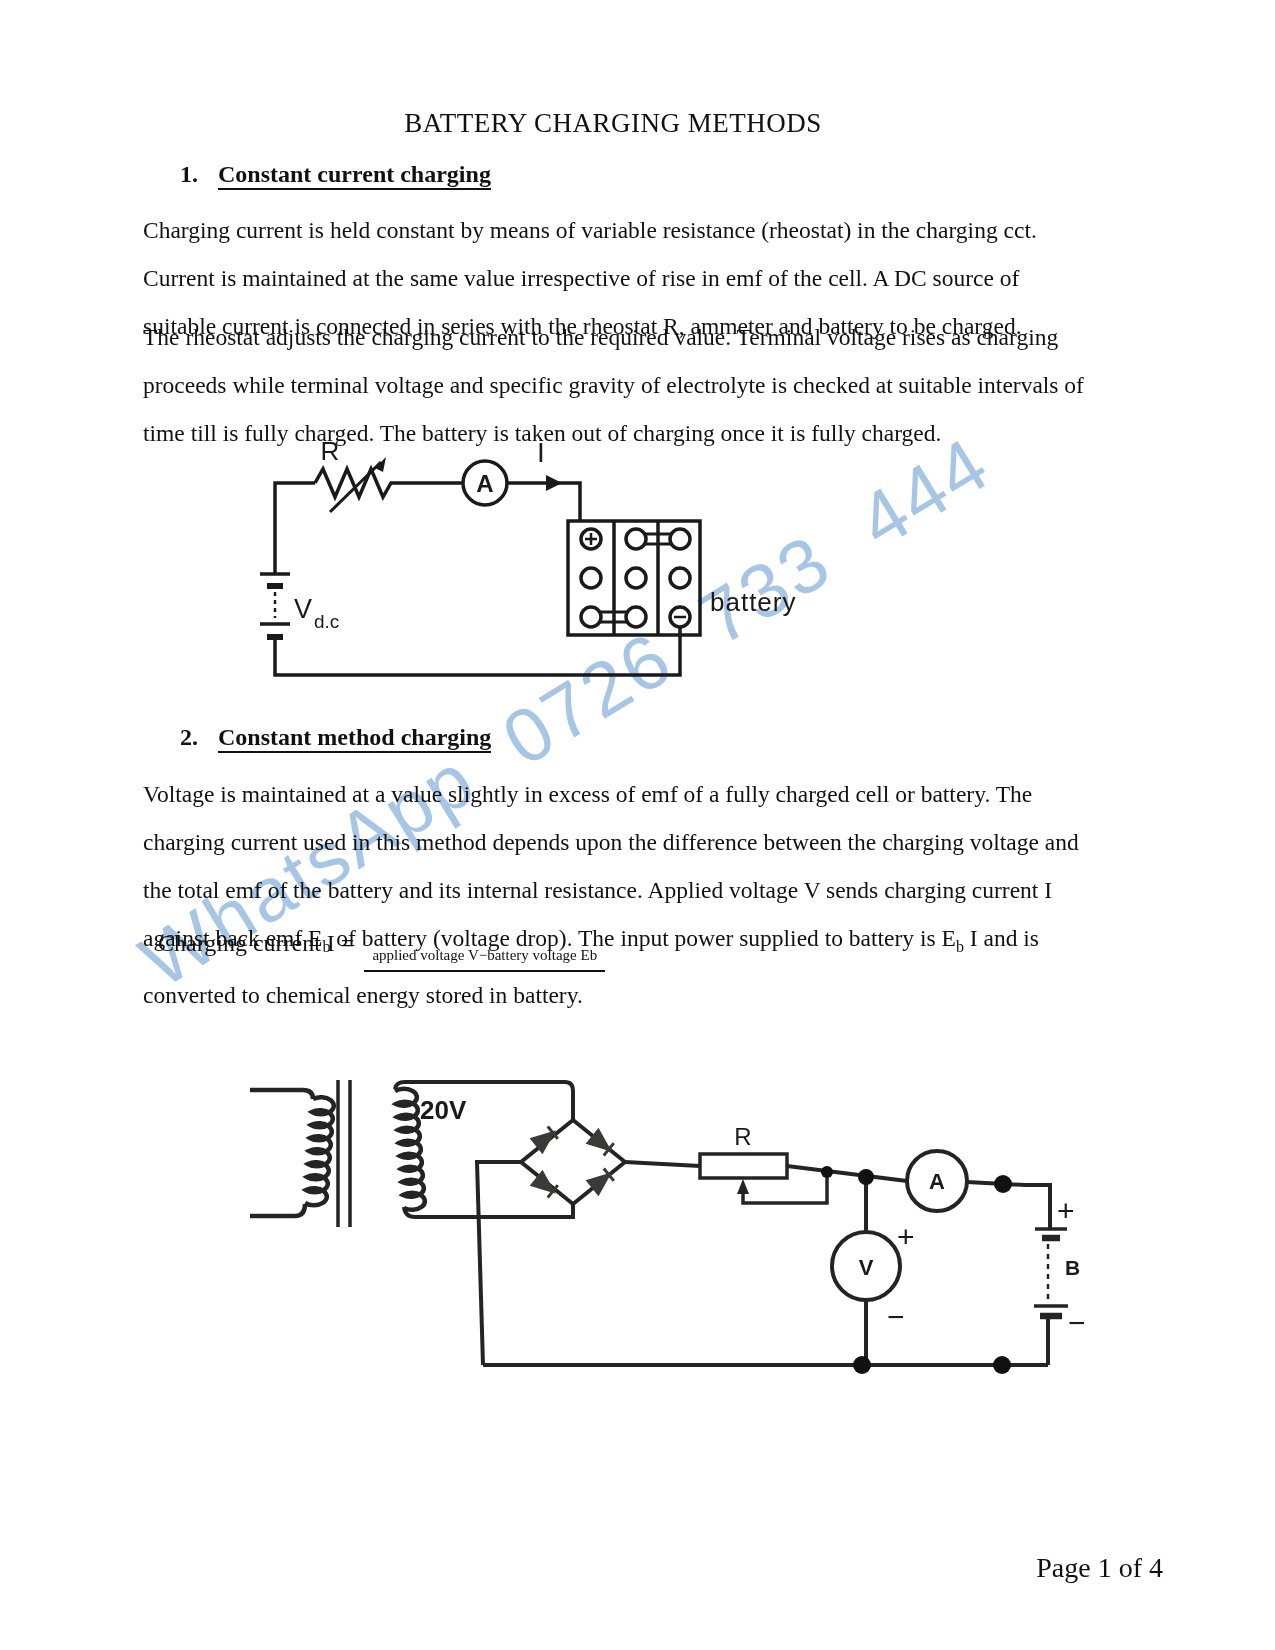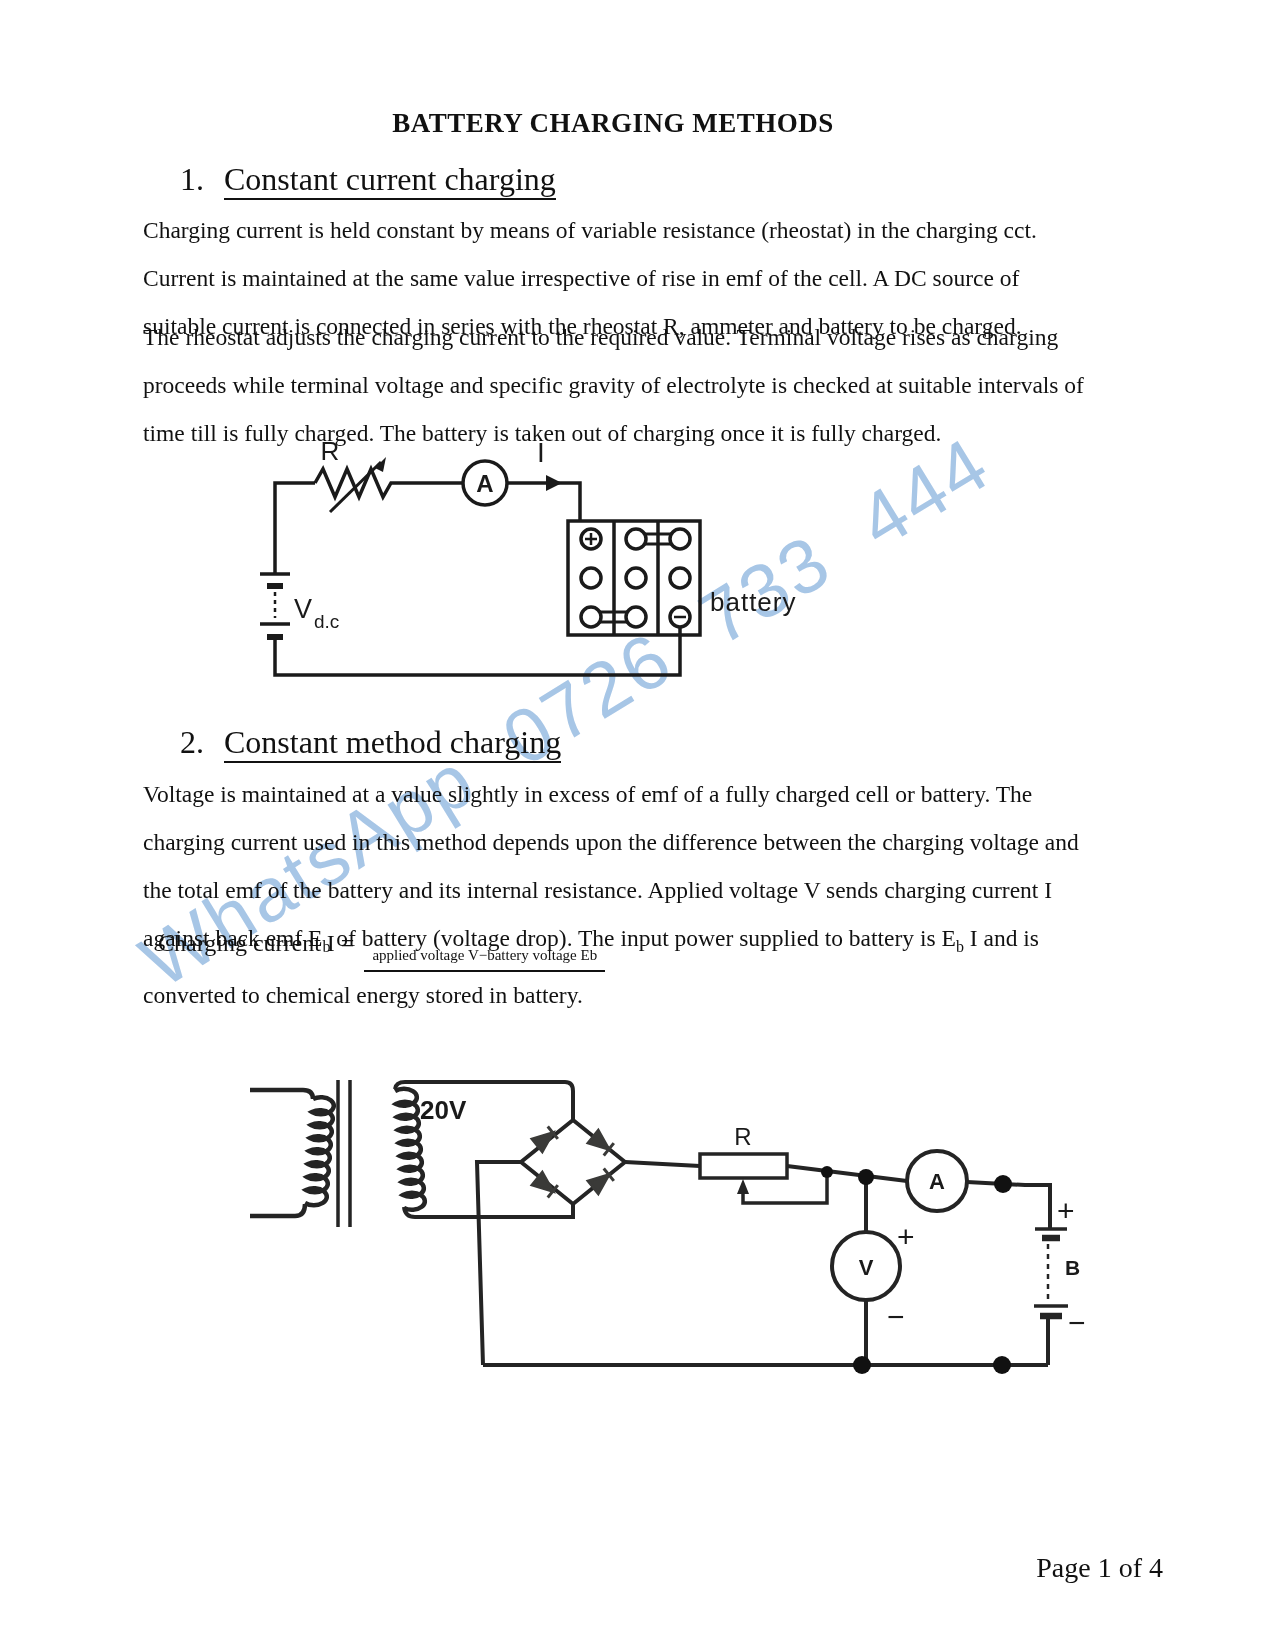--- a/index.html
+++ b/index.html
@@ -22,26 +22,26 @@
     letter-spacing:3px;
     word-spacing:26px;
     color:#a3c3e5;
     white-space:nowrap;
     z-index:0;
     opacity:.95;
   }
   .doc-title{
     top:108px;left:143px;width:940px;
     text-align:center;
-    font-size:27px;font-weight:bold;
+    font-size:27px;font-weight:normal;
     letter-spacing:.5px;
   }
   .sec-heading{
     left:180px;
-    font-size:32px;font-weight:normal;
+    font-size:24px;font-weight:bold;
     white-space:nowrap;
   }
   .sec-heading .num{display:inline-block;margin-right:20px;}
   .sec-heading .txt{border-bottom:2.5px solid #111;padding-bottom:1px;}
   .para{
     left:143px;width:942px;
     font-size:23.5px;
     line-height:48px;
     text-align:left;
   }

